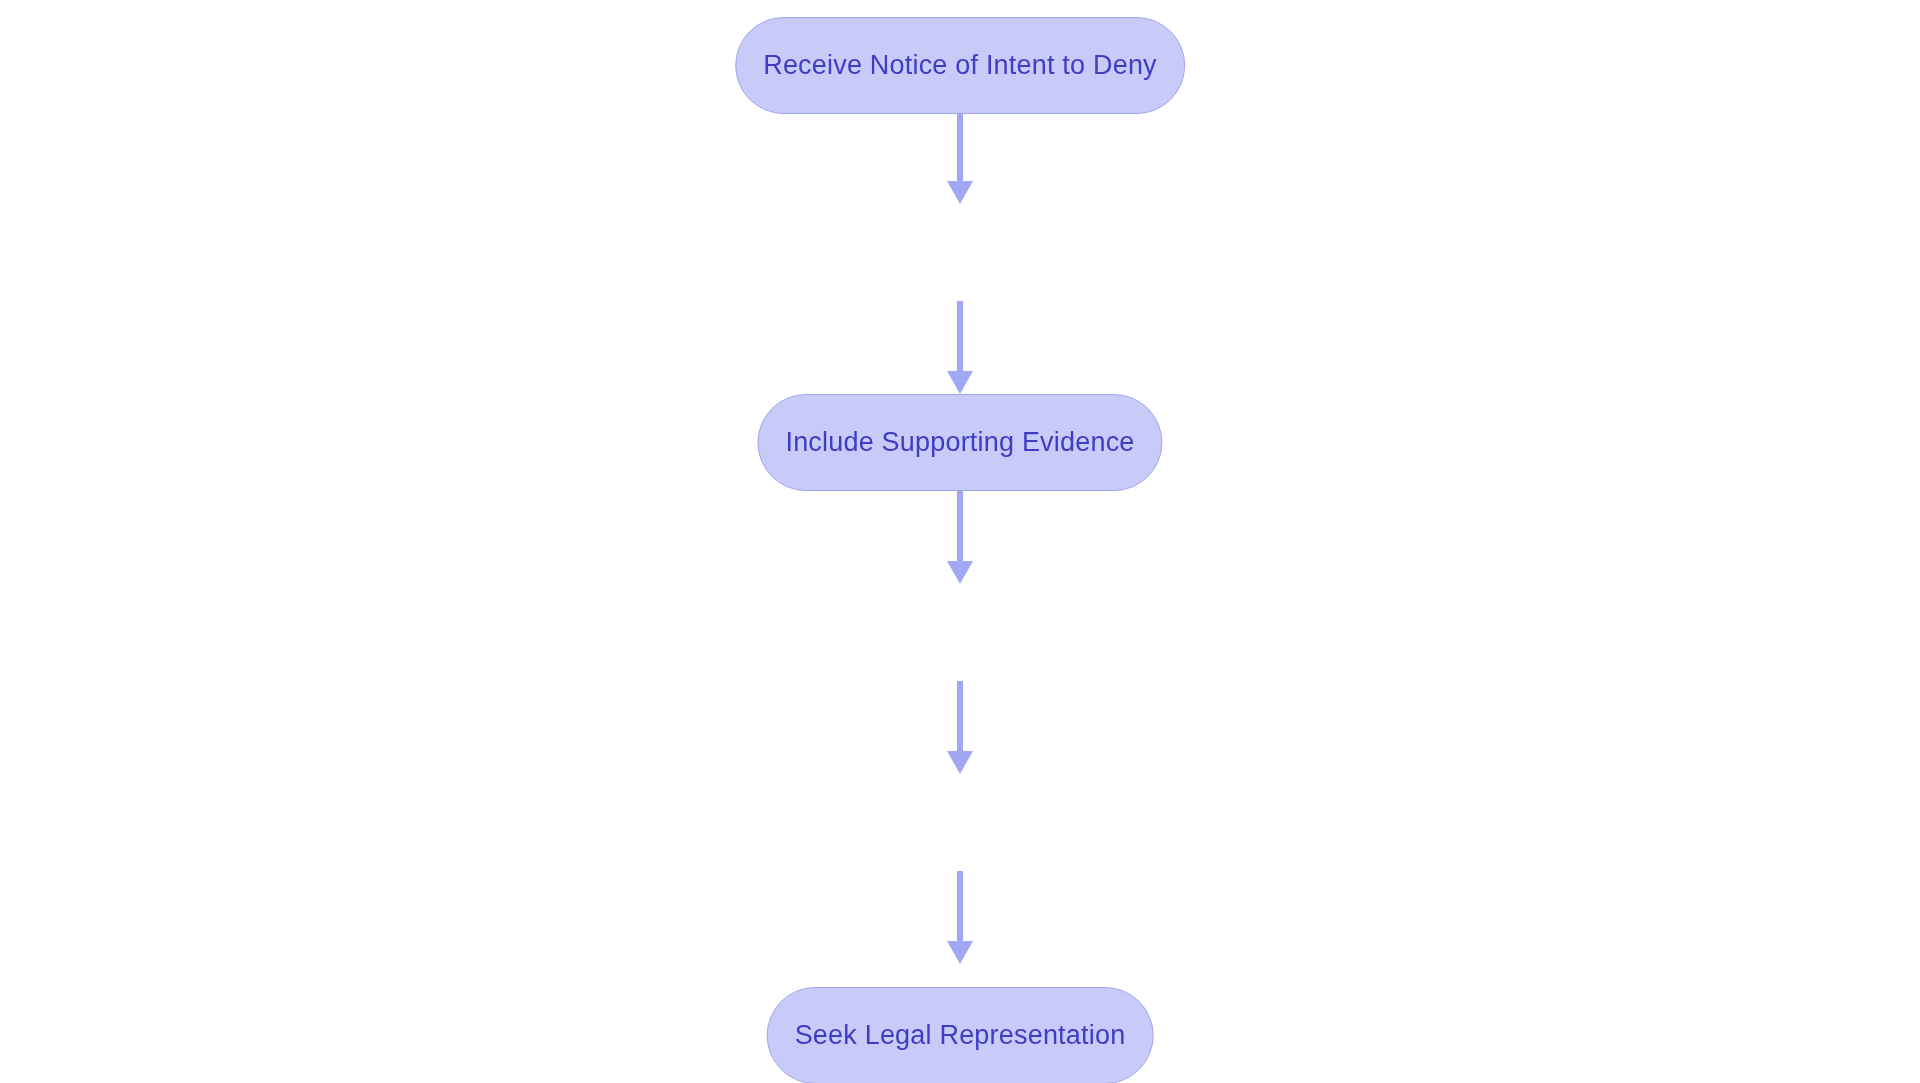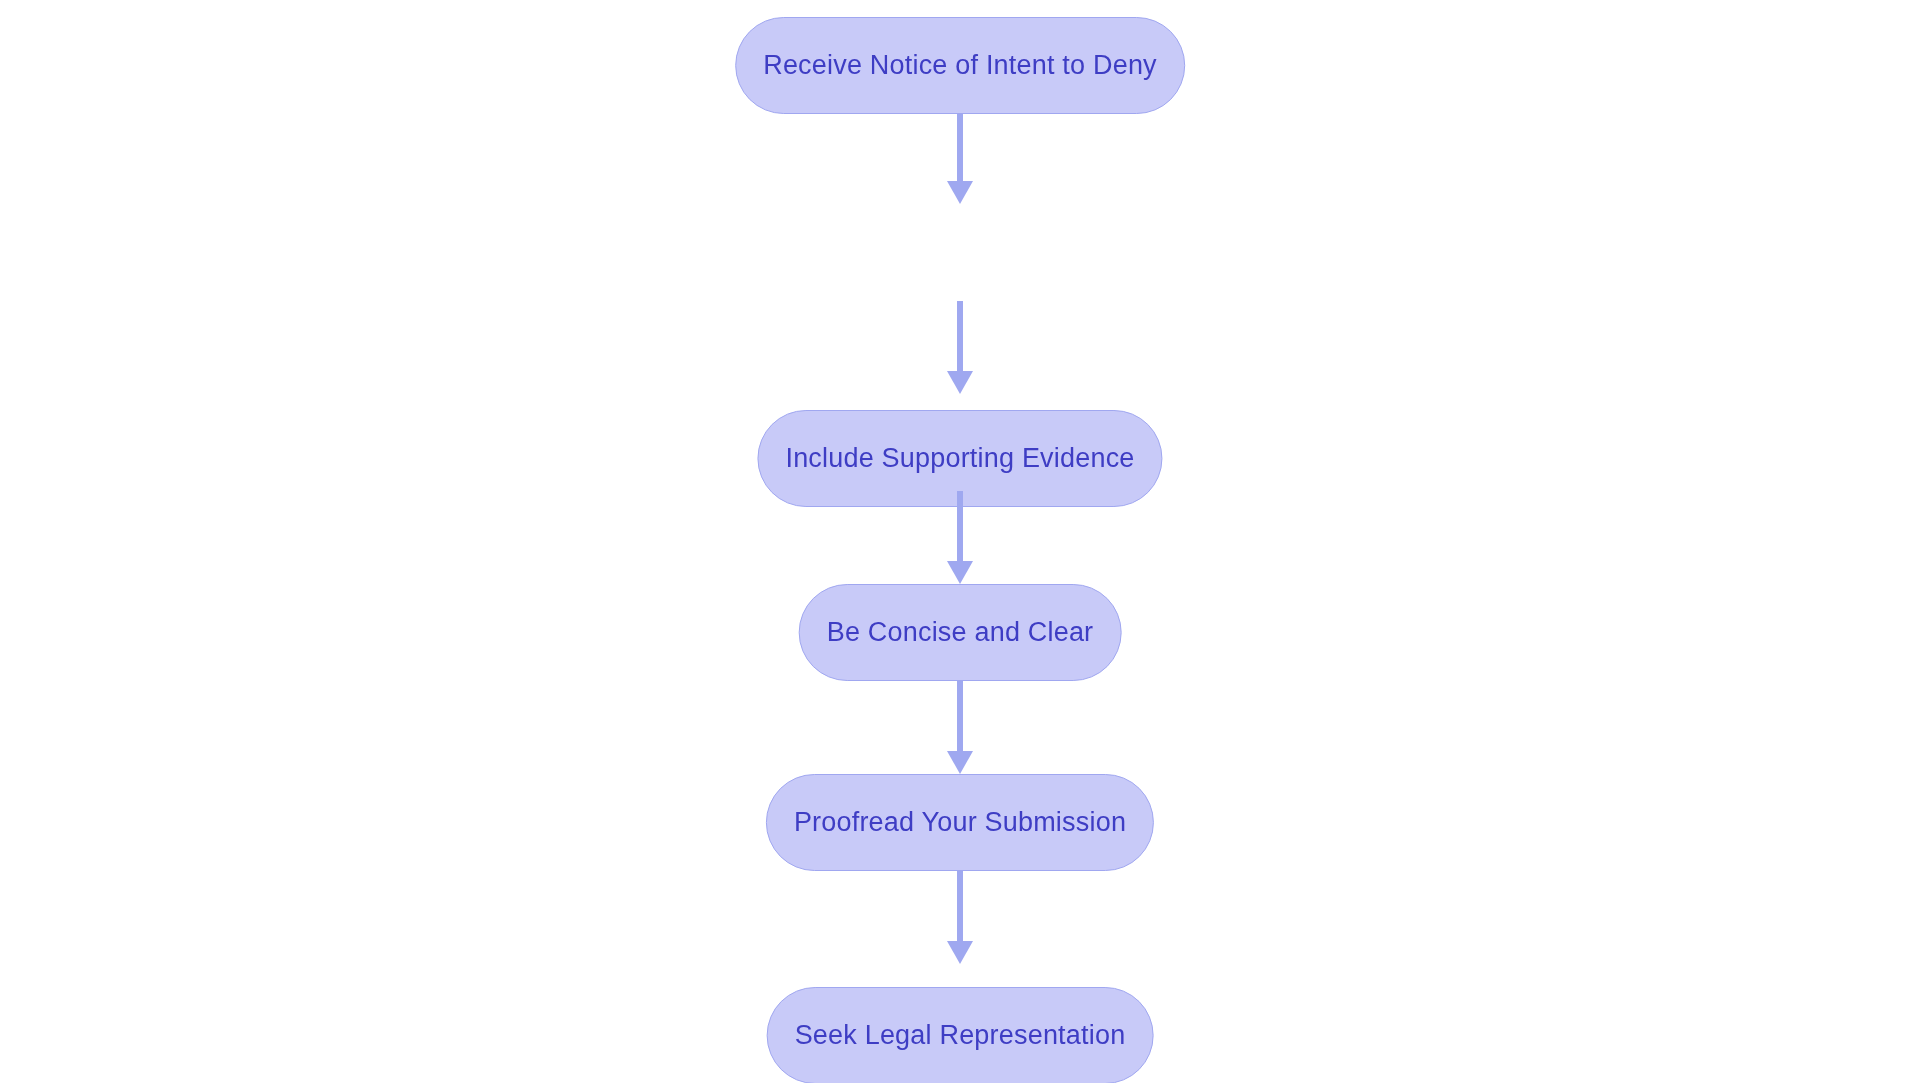--- a/index.html
+++ b/index.html
@@ -35,21 +35,21 @@
     border-radius: 999px;
     white-space: nowrap;
   }
   .node span {
     font-size: 27px;
     color: var(--node-text);
     letter-spacing: 0.2px;
   }
   .n1 { top: 17px; }
   .n2 { top: 204px; }
-  .n3 { top: 410px; }
+  .n3 { top: 394px; }
   .n4 { top: 584px; }
   .n5 { top: 774px; }
   .n6 { top: 987px; }
 
   .arrow {
     position: absolute;
     left: 50%;
     transform: translateX(-50%);
     width: 26px;
   }
@@ -101,32 +101,26 @@
 
   <div class="node n3">
     <span>Include Supporting Evidence</span>
   </div>
 
   <div class="arrow a3">
     <div class="shaft"></div>
     <div class="head"></div>
   </div>
 
-  <div class="node n4">
-    <span>Be Concise and Clear</span>
-  </div>
 
   <div class="arrow a4">
     <div class="shaft"></div>
     <div class="head"></div>
   </div>
 
-  <div class="node n5">
-    <span>Proofread Your Submission</span>
-  </div>
 
   <div class="arrow a5">
     <div class="shaft"></div>
     <div class="head"></div>
   </div>
 
   <div class="node n6">
     <span>Seek Legal Representation</span>
   </div>
 

